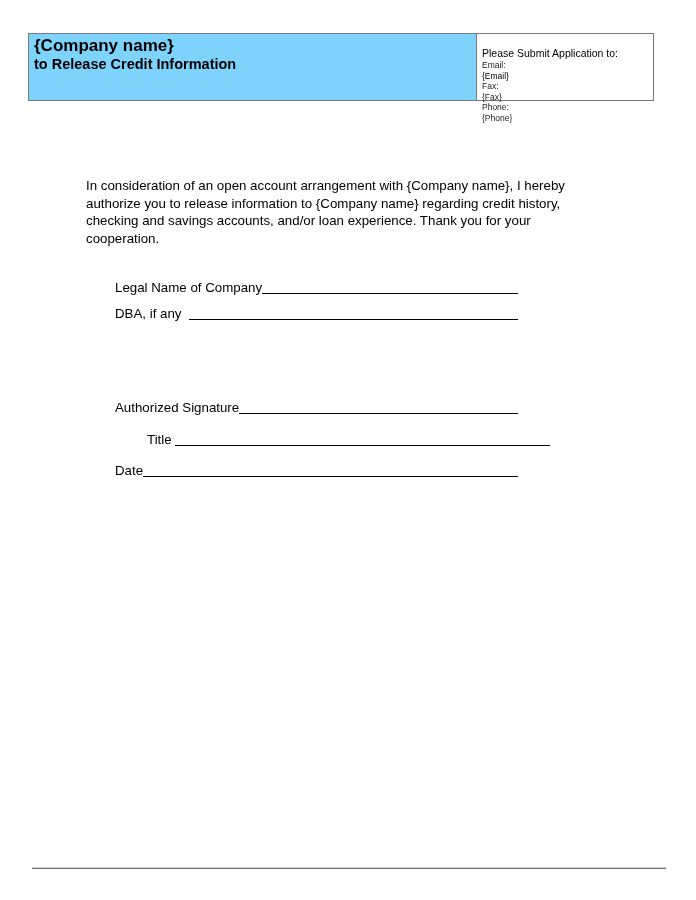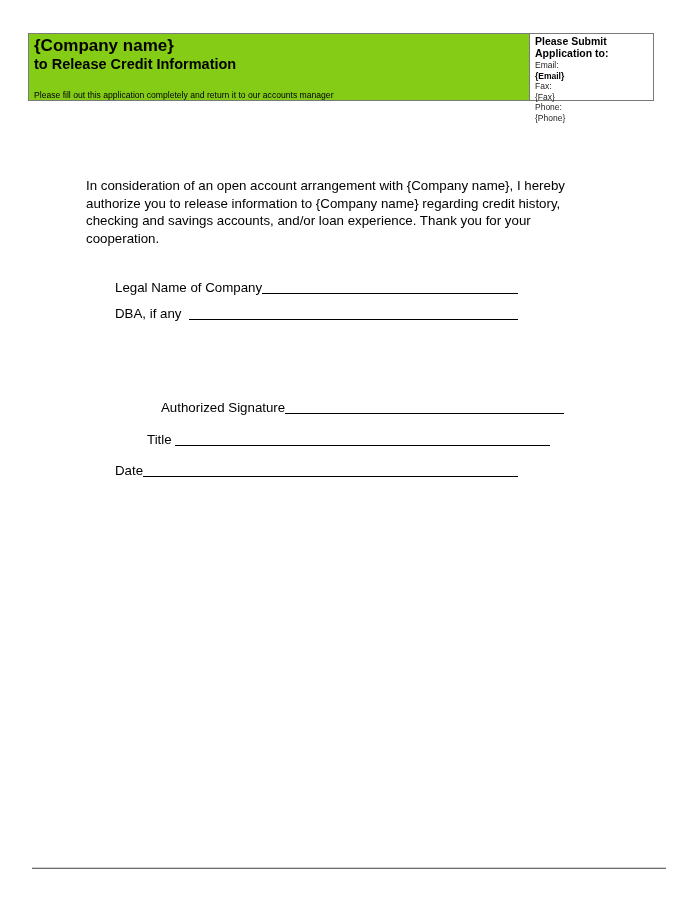--- a/index.html
+++ b/index.html
@@ -19,22 +19,22 @@
       position: absolute;
       left: 28px;
       top: 33px;
       width: 626px;
       height: 68px;
       border: 1px solid #7a7a7a;
       display: flex;
       box-sizing: border-box;
     }
     .header-left {
-      width: 501px;
-      background: #84cc16;
+      width: 448px;
+      background: #7dd3fc;
       border-right: 1px solid #7a7a7a;
       box-sizing: border-box;
       padding: 2px 0 17px 5px;
       position: relative;
     }
     .company-name {
       font-size: 17px;
       font-weight: bold;
       line-height: 19px;
       margin: 0;
@@ -53,39 +53,39 @@
       left: 5px;
       bottom: 0px;
     }
     .header-right {
       flex: 1;
       background: #ffffff;
       padding: 1px 0 0 5px;
     }
     .submit-title {
       font-size: 10.5px;
-      font-weight: bold;
+      font-weight: normal;
       line-height: 12px;
-      margin: 0 0 1px 0;
+      margin: 12px 0 1px 0;
     }
     .contact-row {
       display: flex;
       font-size: 8.5px;
       line-height: 10.5px;
       flex-direction: column;
     }
     .contact-label {
       width: 41px;
       color: #222;
     }
     .contact-value {
       color: #222;
     }
     .contact-value.bold {
-      font-weight: bold;
+      font-weight: normal;
       color: #000;
     }
     .intro {
       position: absolute;
       left: 74px;
       top: 165px;
       width: 500px;
       font-size: 13.3px;
       line-height: 17.5px;
       margin: 12px;
@@ -120,21 +120,20 @@
       border-top: 1px solid #d0d0d0;
     }
   </style>
 </head>
 <body>
 
 <div class="header">
   <div class="header-left">
     <p class="company-name">{Company name}</p>
     <p class="form-title">to Release Credit Information</p>
-    <p class="form-subtitle">Please fill out this application completely and return it to our accounts manager</p>
   </div>
   <div class="header-right">
     <p class="submit-title">Please Submit Application to:</p>
     <div class="contact-row">
       <span class="contact-label">Email:</span>
       <span class="contact-value bold">{Email}</span>
     </div>
     <div class="contact-row">
       <span class="contact-label">Fax:</span>
       <span class="contact-value">{Fax}</span>
@@ -151,21 +150,21 @@
 <div class="field" style="top: 280px;">
   <span class="field-label">Legal Name of Company</span>
   <span class="field-line" contenteditable="true" style=""></span>
 </div>
 
 <div class="field" style="top: 306px;">
   <span class="field-label">DBA, if any  </span>
   <span class="field-line" contenteditable="true" style=""></span>
 </div>
 
-<div class="field" style="top: 400px; margin-left: 46px;">
+<div class="field" style="top: 400px;">
   <span class="field-label">Authorized Signature</span>
   <span class="field-line" contenteditable="true" style=""></span>
 </div>
 
 <div class="field" style="top: 432px; margin-left: 32px;">
   <span class="field-label">Title </span>
   <span class="field-line" contenteditable="true" style=""></span>
 </div>
 
 <div class="field" style="top: 463px; text-align: right;">

